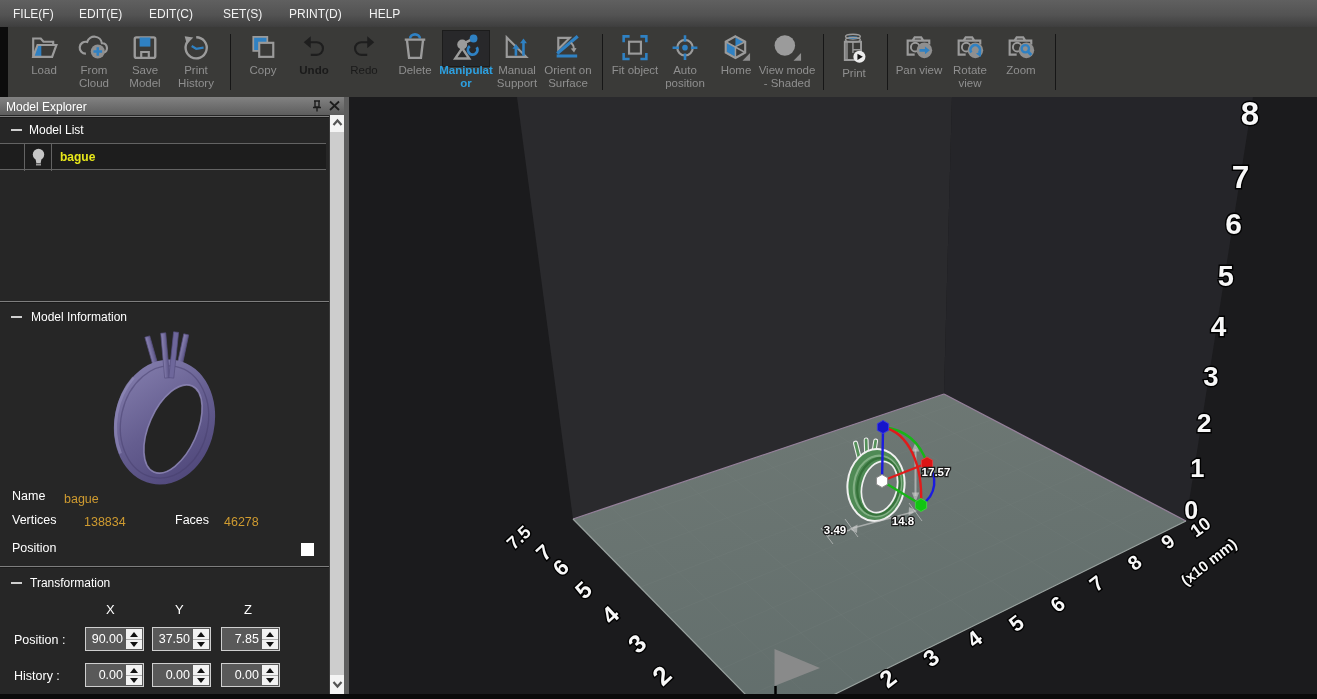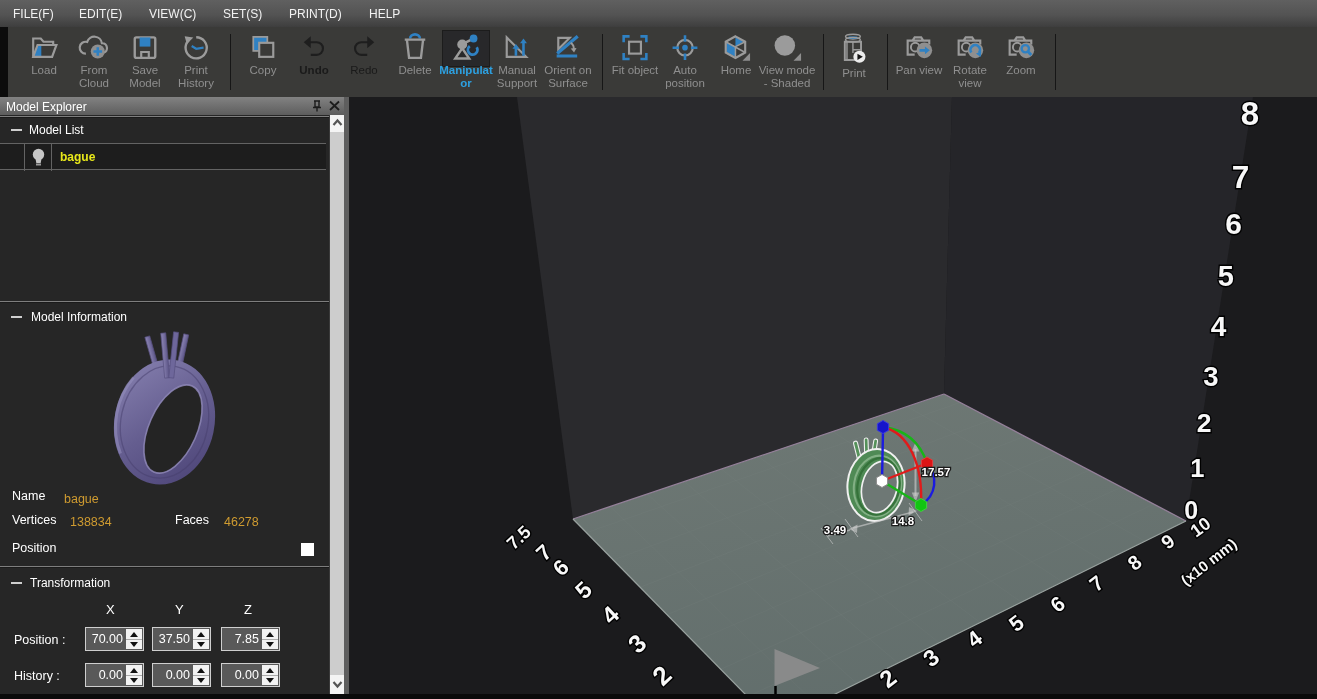--- a/index.html
+++ b/index.html
@@ -47,21 +47,21 @@
 
 #viewport { position:absolute; left:349px; top:97px; width:968px; height:597px; background:#1b1b1d; }
 #bottombar { position:absolute; left:0; top:694px; width:1317px; height:5px; background:#0a0a0a; }
 </style>
 </head>
 <body>
 <div id="app">
   <div id="menubar">
     <span style="left:13px">FILE(F)</span>
     <span style="left:79px">EDIT(E)</span>
-    <span style="left:149px">VIEW(C)</span>
+    <span style="left:149px">EDIT(C)</span>
     <span style="left:223px">SET(S)</span>
     <span style="left:289px">PRINT(D)</span>
     <span style="left:369px">HELP</span>
   </div>
   <div id="toolbar">
     <div class="tbtn" style="left:5px">
       <svg width="28" height="28" viewBox="0 0 28 28">
         <path fill="none" stroke="#9b9b9b" stroke-width="2" d="M4,22.5 L4,5.5 L11,5.5 L13.5,8.5 L22.5,8.5 L22.5,11.5"></path>
         <path fill="#2f81c3" d="M4,22.5 L8,11.5 L11.5,11.5 L11.5,22.5 Z"></path>
         <path fill="none" stroke="#9b9b9b" stroke-width="2" d="M4,22.5 L8,11.5 L25.5,11.5 L21.5,22.5 Z"></path>
@@ -270,34 +270,34 @@
           <rect x="58.7" y="3" width="5" height="45" fill="url(#pg2)" stroke="#57507f" stroke-width="0.7" transform="rotate(-5 61.2 25.5)"></rect>
           <rect x="67.2" y="2" width="5" height="46" fill="#6e679b" stroke="#57507f" stroke-width="0.7" transform="rotate(6 69.7 25)"></rect>
           <ellipse cx="69" cy="99" rx="24" ry="47" transform="rotate(24 69 99)" fill="#242424"></ellipse>
           <ellipse cx="69" cy="99" rx="24" ry="47" transform="rotate(24 69 99)" fill="none" stroke="#8e87b7" stroke-width="1.6" opacity="0.85"></ellipse>
           <path d="M21,55 A50,63 0 0 0 24,132" fill="none" stroke="#968fbe" stroke-width="3" opacity="0.55" transform="rotate(12 60.5 92)"></path>
         </g>
       </svg>
       <div class="olabel" style="left:12px;top:374px">Name</div>
       <div class="oval" style="left:64px;top:377px">bague</div>
       <div class="olabel" style="left:12px;top:398px">Vertices</div>
-      <div class="oval" style="left:70px;top:400px">138834</div>
+      <div class="oval" style="left:84px;top:400px">138834</div>
       <div class="olabel" style="left:175px;top:398px">Faces</div>
       <div class="oval" style="left:224px;top:400px">46278</div>
       <div class="olabel" style="left:12px;top:426px">Position</div>
       <div style="position:absolute;left:301px;top:428px;width:13px;height:13px;background:#ffffff"></div>
       <div class="groove" style="top:451px"></div>
       <div class="minus" style="left:11px;top:467px"></div>
       <div class="sechead" style="left:30px;top:461px">Transformation</div>
       <div class="axhdr" style="left:106px;top:487px">X</div>
       <div class="axhdr" style="left:175px;top:487px">Y</div>
       <div class="axhdr" style="left:244px;top:487px">Z</div>
       <div class="olabel" style="left:14px;top:518px">Position :</div>
       <div class="spin" style="left:85px;top:512px">
-          <span class="val">70.00</span>
+          <span class="val">90.00</span>
           <span class="btns">
             <i class="up"></i>
             <i class="dn"></i>
           </span>
         </div>
       <div class="spin" style="left:152px;top:512px">
           <span class="val">37.50</span>
           <span class="btns">
             <i class="up"></i>
             <i class="dn"></i>

